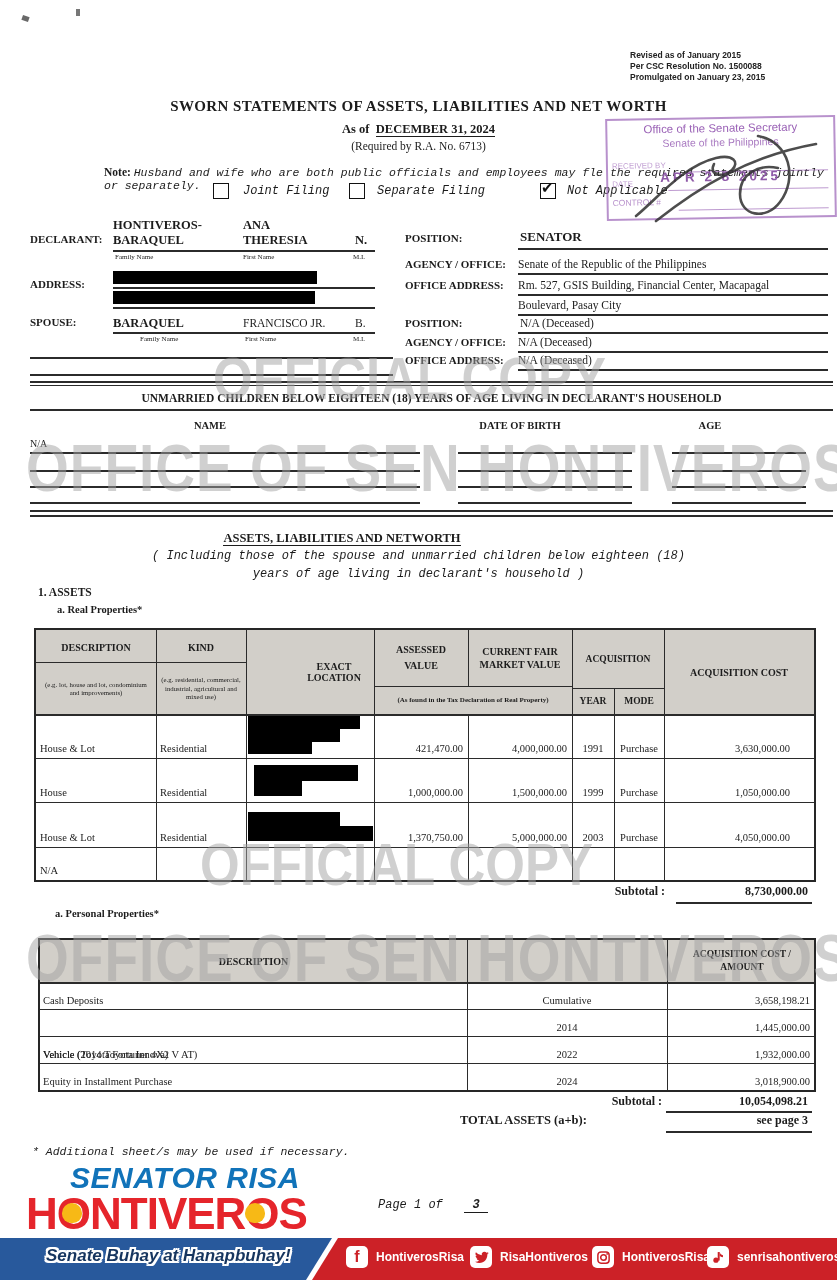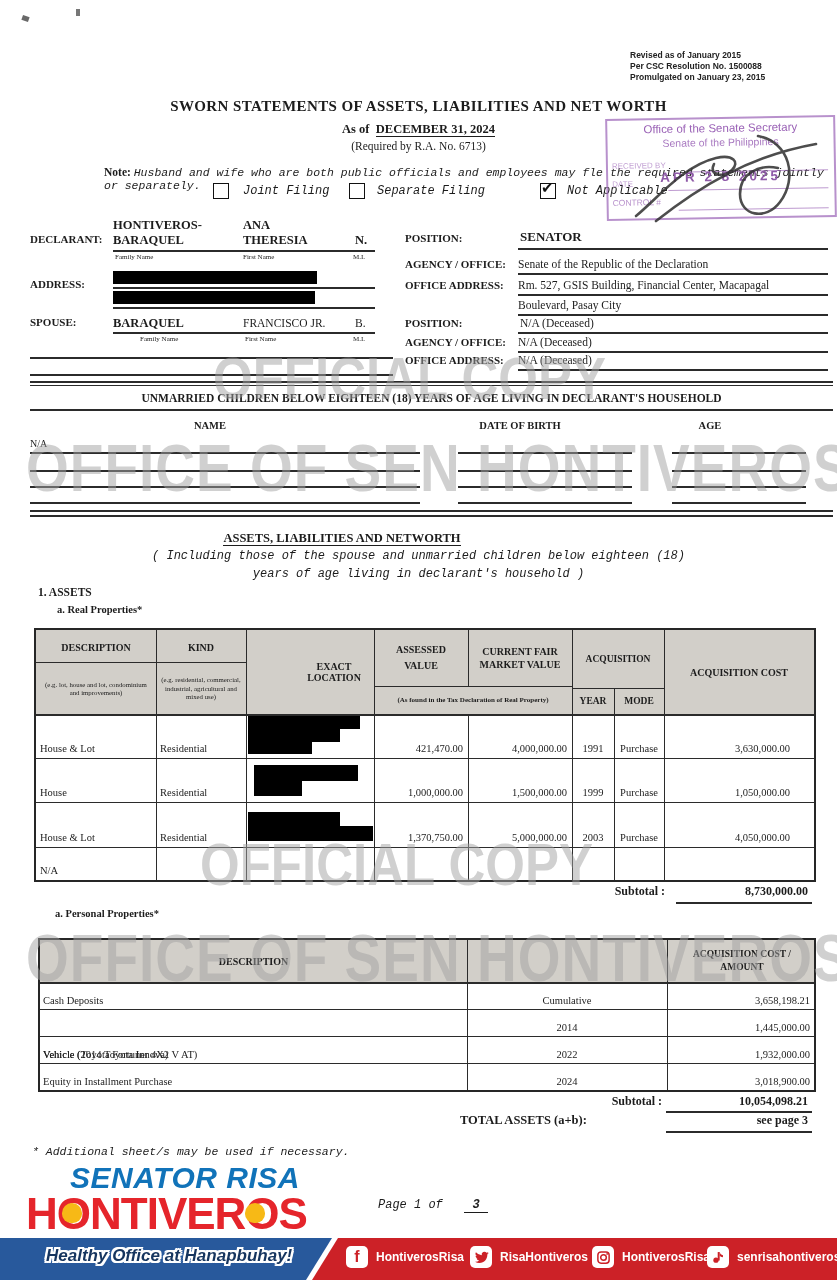--- a/index.html
+++ b/index.html
@@ -109,21 +109,21 @@
   <div class="abs cap" style="left:245px;top:335px;">First Name</div>
   <div class="abs cap" style="left:353px;top:335px;">M.I.</div>
   <div class="rule" style="left:30px;top:357px;width:363px;height:1.5px;"></div>
   <div class="rule" style="left:30px;top:374px;width:363px;height:1.5px;"></div>
 
   <div class="abs b" style="left:405px;top:232px;font-size:11px;">POSITION:</div>
   <div class="abs b" style="left:520px;top:229px;font-size:13px;">SENATOR</div>
   <div class="rule" style="left:518px;top:248px;width:310px;height:1.5px;"></div>
 
   <div class="abs b" style="left:405px;top:258px;font-size:11px;">AGENCY / OFFICE:</div>
-  <div class="abs" style="left:518px;top:258px;font-size:11.5px;">Senate of the Republic of the Declaration</div>
+  <div class="abs" style="left:518px;top:258px;font-size:11.5px;">Senate of the Republic of the Philippines</div>
   <div class="rule" style="left:518px;top:273px;width:310px;height:1.5px;"></div>
 
   <div class="abs b" style="left:405px;top:279px;font-size:11px;">OFFICE ADDRESS:</div>
   <div class="abs" style="left:518px;top:279px;font-size:11.5px;">Rm. 527, GSIS Building, Financial Center, Macapagal</div>
   <div class="rule" style="left:518px;top:294px;width:310px;height:1.5px;"></div>
   <div class="abs" style="left:518px;top:299px;font-size:11.5px;">Boulevard, Pasay City</div>
   <div class="rule" style="left:518px;top:314px;width:310px;height:1.5px;"></div>
 
   <div class="abs b" style="left:405px;top:317px;font-size:11px;">POSITION:</div>
   <div class="abs" style="left:520px;top:317px;font-size:11.5px;">N/A (Deceased)</div>
@@ -399,21 +399,21 @@
   <div class="abs" style="left:0;top:1238px;width:332px;height:42px;background:#28599c;clip-path:polygon(0 0,100% 0,calc(100% - 26px) 100%,0 100%);z-index:60;"></div>
   <div class="abs" style="left:312px;top:1238px;width:525px;height:42px;background:#cc2127;clip-path:polygon(26px 0,100% 0,100% 100%,0 100%);z-index:60;"></div>
 
   <div class="abs san b i" style="left:70px;top:1161px;font-size:30px;color:#1173b9;letter-spacing:.5px;z-index:65;
               text-shadow:-2px 0 #fff,2px 0 #fff,0 -2px #fff,0 2px #fff,-2px -2px #fff,2px 2px #fff,-2px 2px #fff,2px -2px #fff;">SENATOR RISA</div>
   <div class="abs san b" style="left:26px;top:1189px;font-size:44px;color:#e5252b;letter-spacing:-1px;z-index:65;
               text-shadow:-3px 0 #fff,3px 0 #fff,0 -3px #fff,0 3px #fff,-2px -2px #fff,2px 2px #fff,-2px 2px #fff,2px -2px #fff;">HONTIVEROS</div>
   <div class="abs" style="left:62px;top:1203px;width:20px;height:20px;background:#f7b916;border-radius:50% 50% 45% 45%;z-index:66;"></div>
   <div class="abs" style="left:245px;top:1203px;width:20px;height:20px;background:#f7b916;border-radius:50% 50% 45% 45%;z-index:66;"></div>
   <div class="abs san b i" style="left:46px;top:1246px;font-size:17px;color:#16355f;z-index:67;
-              text-shadow:-2px 0 #fff,2px 0 #fff,0 -2px #fff,0 2px #fff,-2px -2px #fff,2px 2px #fff,-2px 2px #fff,2px -2px #fff;">Healthy Office at Hanapbuhay!</div>
+              text-shadow:-2px 0 #fff,2px 0 #fff,0 -2px #fff,0 2px #fff,-2px -2px #fff,2px 2px #fff,-2px 2px #fff,2px -2px #fff;">Senate Buhay at Hanapbuhay!</div>
 
   <div class="icon-sq" style="left:346px;top:1246px;z-index:68;">
     <span class="san b" style="color:#cc2127;font-size:16px;">f</span>
   </div>
   <div class="soc-label" style="left:376px;z-index:68;">HontiverosRisa</div>
 
   <div class="icon-sq" style="left:470px;top:1246px;z-index:68;">
     <svg width="15" height="15" viewBox="0 0 24 24" fill="#cc2127">
         <path d="M23.6 4.9c-.8.4-1.7.6-2.6.8a4.5 4.5 0 0 0 2-2.5c-.9.5-1.9.9-2.9 1.1a4.5 4.5 0 0 0-7.7 4.1A12.8 12.8 0 0 1 3.1 3.6a4.5 4.5 0 0 0 1.4 6 4.4 4.4 0 0 1-2-.6v.1c0 2.2 1.5 4 3.6 4.4a4.5 4.5 0 0 1-2 .1 4.5 4.5 0 0 0 4.2 3.1A9 9 0 0 1 1.6 18.6a12.7 12.7 0 0 0 6.9 2c8.3 0 12.8-6.9 12.8-12.8v-.6c.9-.6 1.6-1.4 2.3-2.3z"></path>
       </svg>

